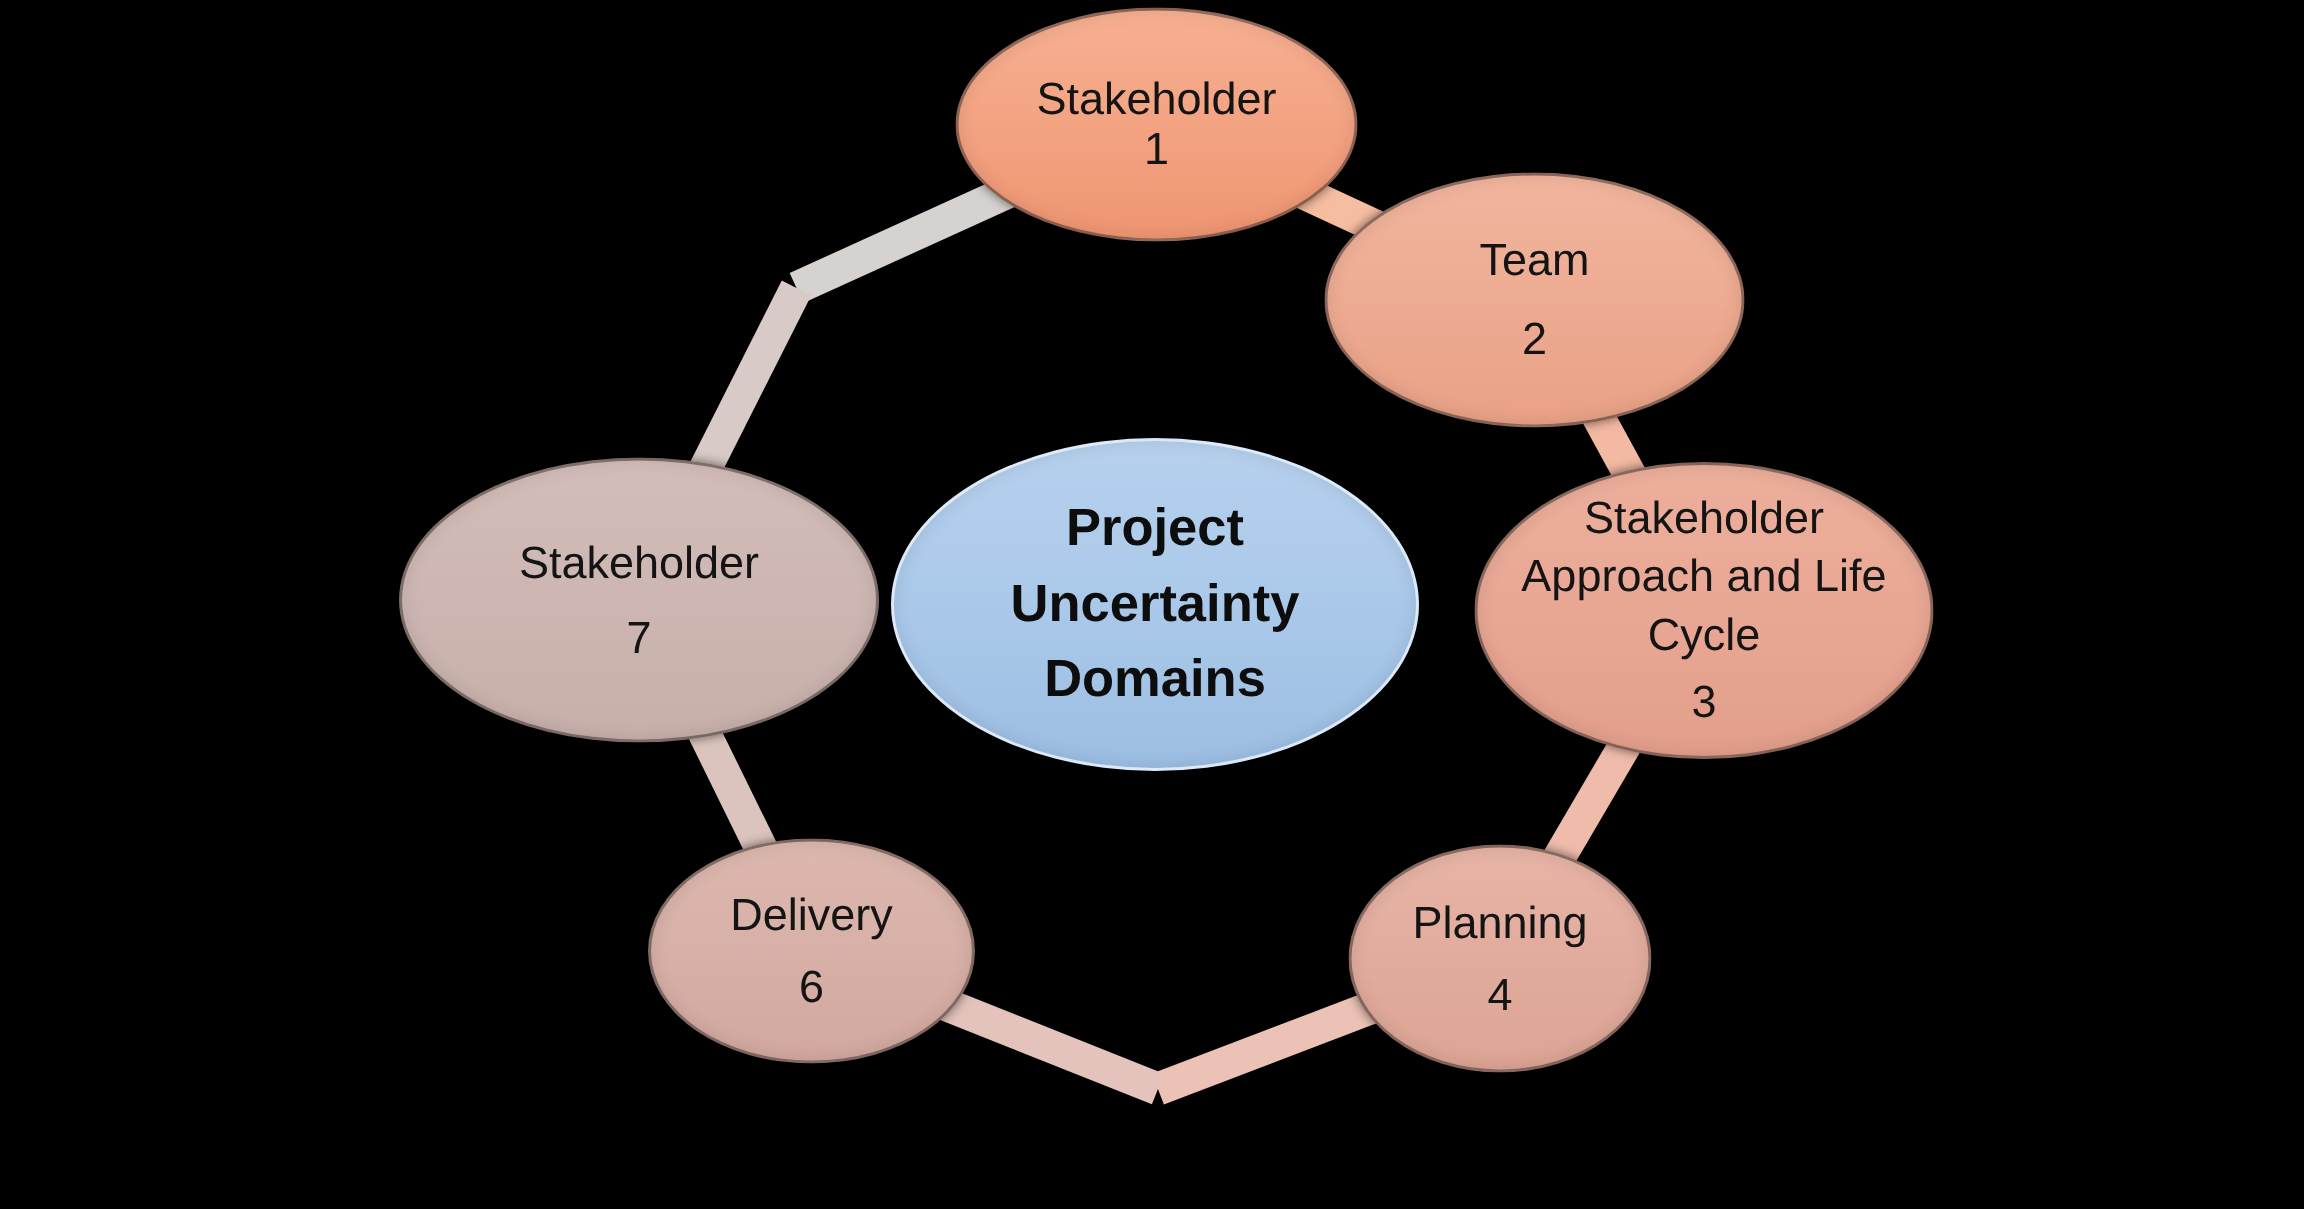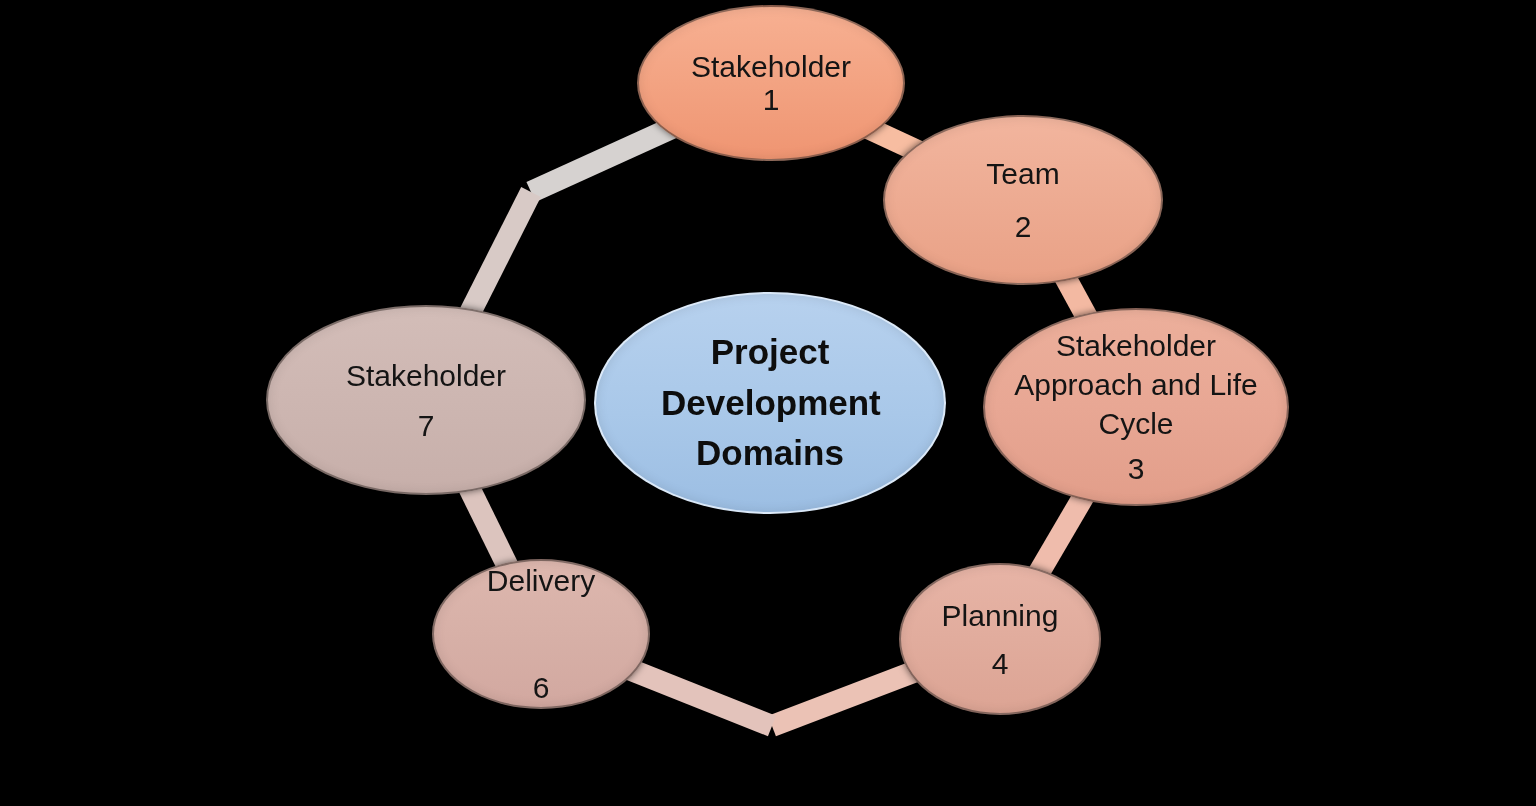--- a/index.html
+++ b/index.html
@@ -81,21 +81,20 @@
   }
   .node-projectwork {
     left: 666px; top: 647px; width: 212px; height: 158px;
     background: linear-gradient(180deg, #E3B6AB 0%, #DDAFA4 50%, #D8A79C 100%);
   }
   .node-projectwork .label { max-width: 150px; }
   .node-projectwork .num { margin-top: 4px; }
   .node-delivery {
     left: 432px; top: 559px; width: 218px; height: 150px;
     background: linear-gradient(180deg, #DDB7AE 0%, #D7B0A7 50%, #D2A8A0 100%);
-    justify-content: space-between;
   }
   .node-measurement {
     left: 266px; top: 305px; width: 320px; height: 190px;
     background: linear-gradient(180deg, #D3BDB8 0%, #CDB6B1 50%, #C7AFAA 100%);
   }
   .node-measurement .num { margin-top: 11px; }
   .node-uncertainty {
     left: 395px; top: 113px; width: 272px; height: 158px;
     background: linear-gradient(180deg, #CCCACA 0%, #C4C2C2 50%, #BCB9B9 100%);
   }
@@ -111,21 +110,21 @@
     <line x1="771" y1="83" x2="1023" y2="200" stroke="#F7BDA1" stroke-width="22"></line>
     <line x1="1023" y1="200" x2="1136" y2="407" stroke="#F3B9A2" stroke-width="22"></line>
     <line x1="1136" y1="407" x2="1000" y2="639" stroke="#EFBCAC" stroke-width="22"></line>
     <line x1="1000" y1="639" x2="772" y2="726" stroke="#EBC2B5" stroke-width="22"></line>
     <line x1="772" y1="726" x2="541" y2="634" stroke="#E3C3BB" stroke-width="22"></line>
     <line x1="541" y1="634" x2="426" y2="400" stroke="#DCC4BE" stroke-width="22"></line>
     <line x1="426" y1="400" x2="531" y2="192" stroke="#D8CAC6" stroke-width="22"></line>
   </svg>
 
   <div class="node node-center">
-    <div class="center-label">Project Development Domains</div>
+    <div class="center-label">Project Uncertainty Domains</div>
   </div>
 
   <div class="node node-stakeholder">
     <div class="label">Stakeholder</div>
     <div class="num">1</div>
   </div>
 
   <div class="node node-team">
     <div class="label">Team</div>
     <div class="num">2</div>

